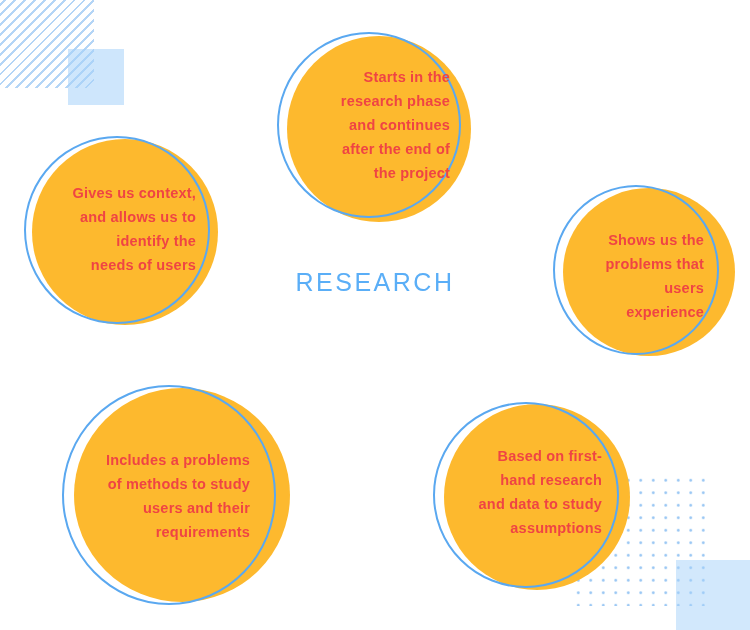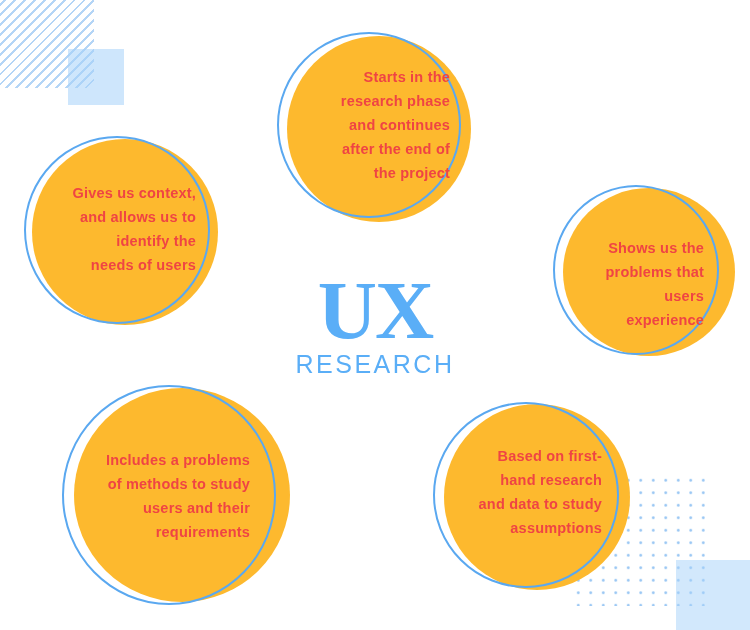--- a/index.html
+++ b/index.html
@@ -40,31 +40,30 @@
 
 <div class="node">
   <div class="fill" style="left:32px;top:139px;width:186px;height:186px;"></div>
   <div class="ring" style="left:24px;top:136px;width:186px;height:188px;"></div>
   <div class="txt" style="left:62px;top:165px;width:126px;height:128px;margin-left:8px;">Gives us context, and allows us to identify the needs of users</div>
 </div>
 
 <div class="node">
   <div class="fill" style="left:563px;top:188px;width:172px;height:168px;"></div>
   <div class="ring" style="left:553px;top:185px;width:166px;height:170px;"></div>
-  <div class="txt" style="left:584px;top:236px;width:120px;height:96px;">Shows us the problems that users experience</div>
+  <div class="txt" style="left:584px;top:228px;width:120px;height:96px;">Shows us the problems that users experience</div>
 </div>
 
 <div class="node">
   <div class="fill" style="left:74px;top:388px;width:216px;height:214px;"></div>
   <div class="ring" style="left:62px;top:385px;width:214px;height:220px;"></div>
   <div class="txt" style="left:100px;top:434px;width:150px;height:124px;">Includes a problems of methods to study users and their requirements</div>
 </div>
 
 <div class="node">
   <div class="fill" style="left:444px;top:404px;width:186px;height:186px;"></div>
   <div class="ring" style="left:433px;top:402px;width:186px;height:186px;"></div>
   <div class="txt" style="left:470px;top:430px;width:132px;height:124px;">Based on first-hand research and data to study assumptions</div>
 </div>
 
 <div class="center-title">
-  <div class="ux">UX</div>
   <div class="research">RESEARCH</div>
 </div>
 
 </body></html>

